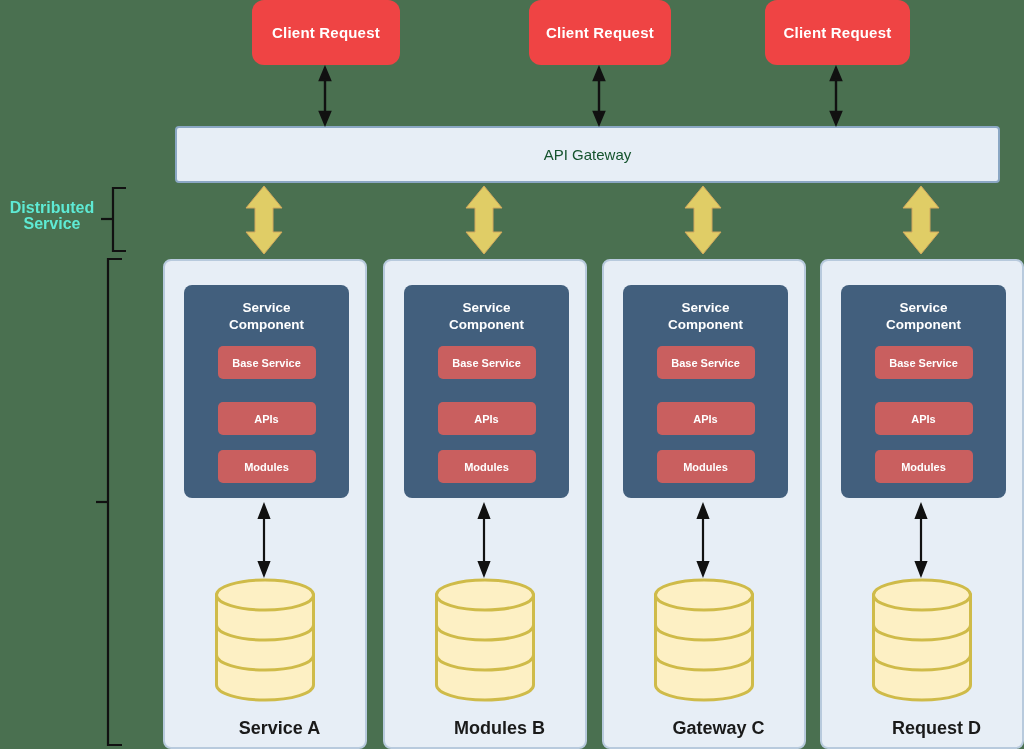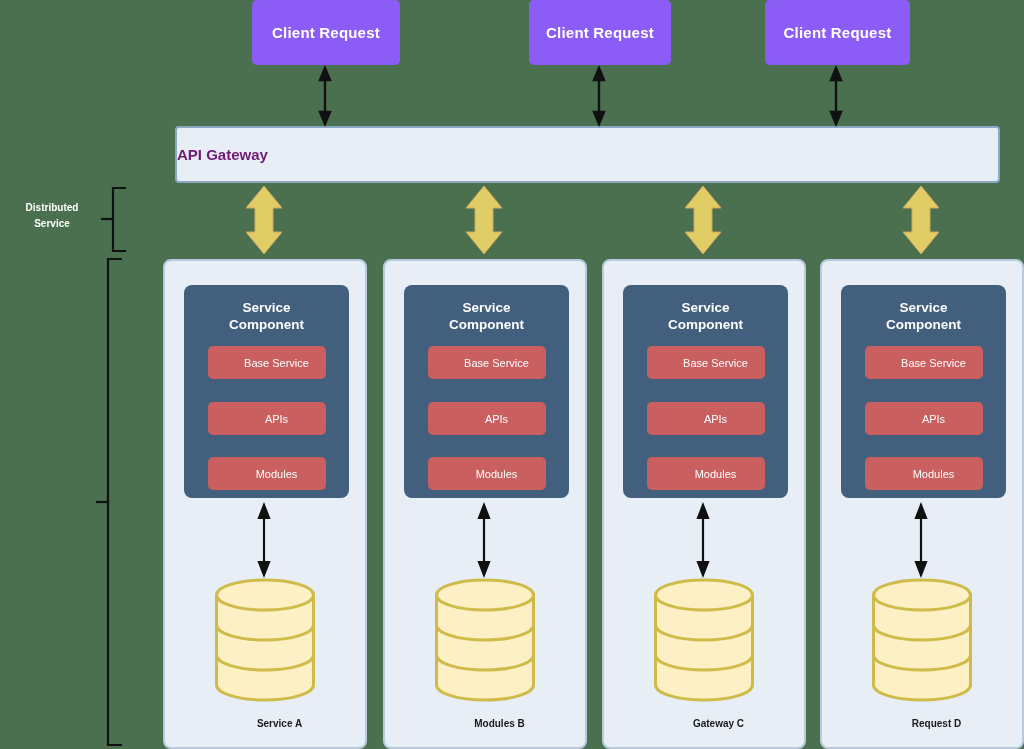--- a/index.html
+++ b/index.html
@@ -13,22 +13,22 @@
     height: 749px;
     background: #4a7050;
     font-family: "Liberation Sans", sans-serif;
     overflow: hidden;
   }
 
   
   .client-box {
     position: absolute;
     height: 65px;
-    background: #8b5cf6;
-    border-radius: 5px;
+    background: #ef4444;
+    border-radius: 12px;
     display: flex;
     align-items: center;
     justify-content: center;
     color: #ffffff;
     font-size: 15px;
     font-weight: bold;
     letter-spacing: .2px;
   }
 
   
@@ -36,23 +36,24 @@
     position: absolute;
     left: 175px;
     top: 126px;
     width: 821px;
     height: 53px;
     background: #e7eef6;
     border: 2px solid #8ba7c4;
     border-radius: 4px;
     display: flex;
     align-items: center;
-    color: #701a75;
+    justify-content: center;
+    color: #14532d;
     font-size: 15px;
-    font-weight: bold;
+    font-weight: normal;
   }
 
   
   .service-panel {
     position: absolute;
     top: 259px;
     width: 204px;
     height: 490px;
     background: #e7eef6;
     border: 2px solid #b8cadd;
@@ -82,65 +83,64 @@
     width: 98px;
     height: 33px;
     margin: 0 auto;
     background: #c95f5f;
     border-radius: 5px;
     display: flex;
     align-items: center;
     justify-content: center;
     color: #ffffff;
     font-size: 11px;
-    font-weight: normal;
-    padding-left: 20px;
+    font-weight: bold;
   }
   .pill.p1 { margin-top: 13px; }
   .pill.p2 { margin-top: 23px; }
-  .pill.p3 { margin-top: 22px; }
+  .pill.p3 { margin-top: 15px; }
 
   
   .db {
     position: absolute;
     left: 50%;
     transform: translateX(-50%);
     top: 317px;
     width: 103px;
     height: 124px;
   }
   .svc-label {
     position: absolute;
     left: 0;
     right: 0;
     top: 457px;
     text-align: center;
-    font-size: 10px;
+    font-size: 18px;
     font-weight: bold;
     color: #1a1a1a;
     padding-left: 29px;
   }
 
   
   #overlay {
     position: absolute;
     left: 0;
     top: 0;
     width: 1024px;
     height: 749px;
     pointer-events: none;
   }
 
   
   .bracket-label {
     position: absolute;
     text-align: center;
-    font-size: 10px;
-    font-weight: bold;
-    color: #ffffff;
+    font-size: 16px;
+    font-weight: bold;
+    color: #5eead4;
     line-height: 16px;
     white-space: pre-line;
   }
 </style>
 </head>
 <body>
 
 <div id="canvas">
 
   <div class="client-box" style="left:252px; top:0px; width:148px;">

